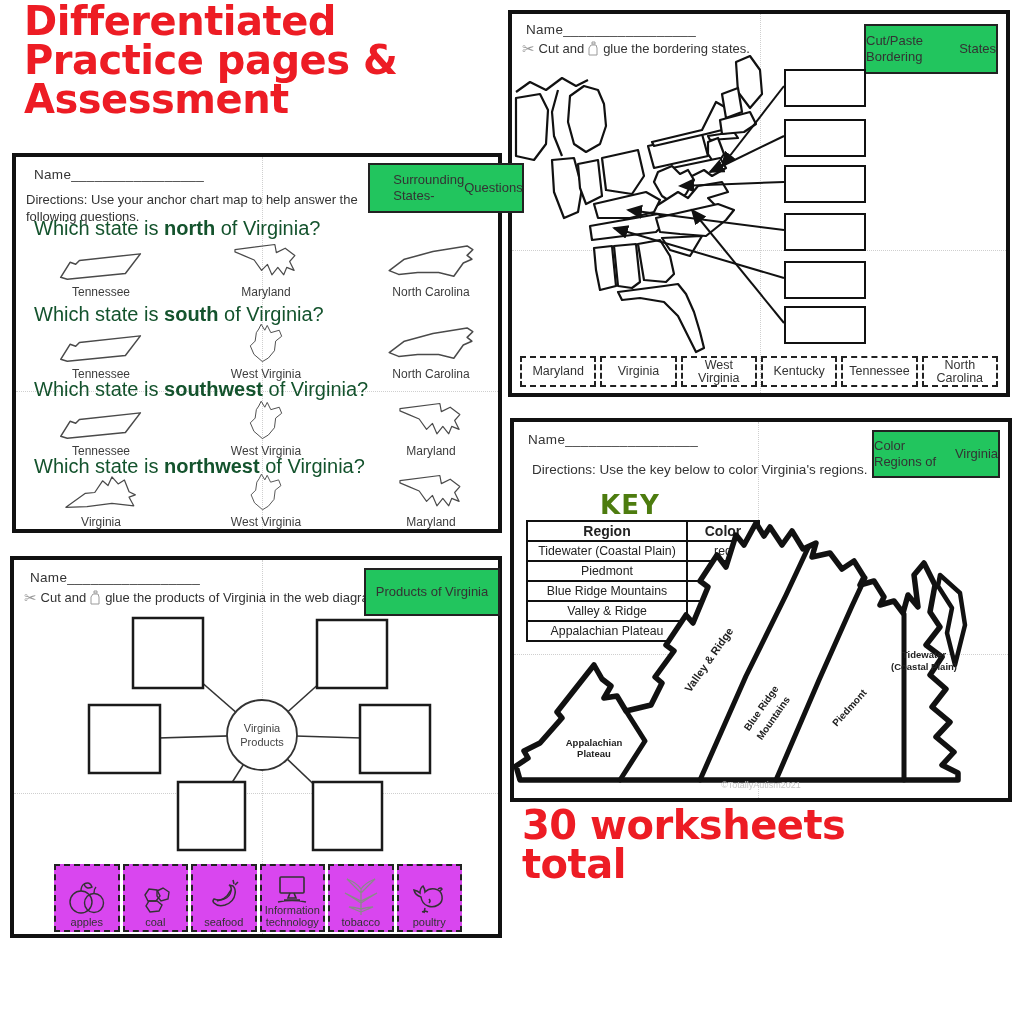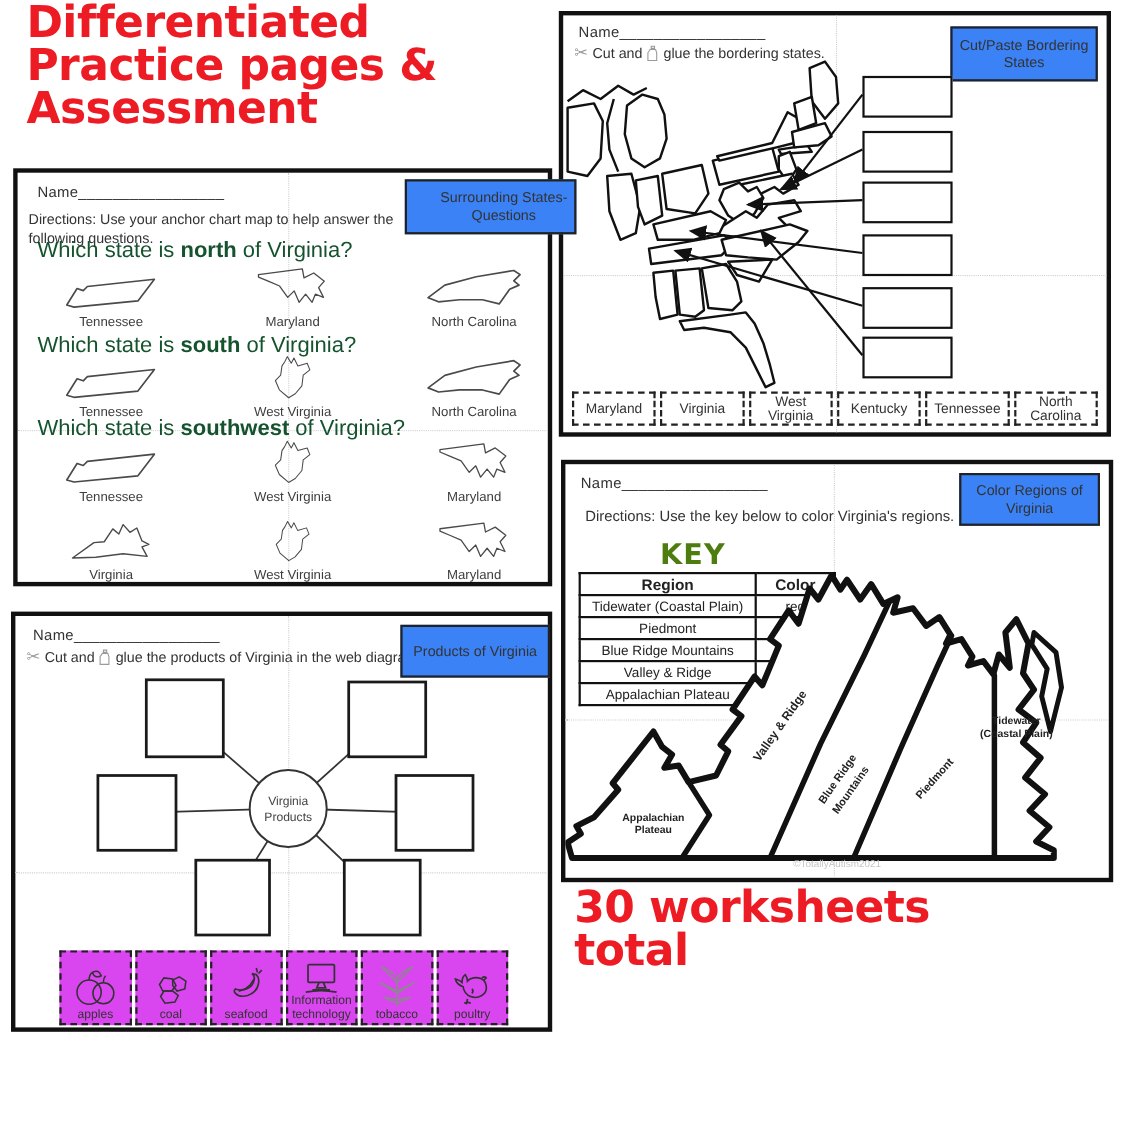--- a/index.html
+++ b/index.html
@@ -6,22 +6,22 @@
   body{width:1024px;height:1024px;background:#ffffff;position:relative;overflow:hidden;
        font-family:"Liberation Sans",sans-serif;color:#333;}
   .panel{position:absolute;background:#fff;border:4px solid #111;box-sizing:border-box;}
   .fold-v{position:absolute;top:0;bottom:0;border-left:1px dotted #cfcfcf;pointer-events:none;}
   .fold-h{position:absolute;left:0;right:0;border-top:1px dotted #cfcfcf;pointer-events:none;}
   .headline{position:absolute;font-family:"DejaVu Sans",sans-serif;font-weight:bold;
             color:#ed1c24;font-size:40px;line-height:39px;letter-spacing:-0.5px;}
   .nameline{position:absolute;font-size:13.5px;color:#333;letter-spacing:.3px;}
   .instr{position:absolute;font-size:13px;color:#333;display:flex;align-items:center;gap:4px;}
   .scis{color:#9a9a9a;font-size:15px;line-height:13px;}
-  .titlebox{position:absolute;border:2px solid #222;background:#3b82f6;display:flex;flex-direction:column;
-            align-items:center;justify-content:center;text-align:center;font-size:13px;line-height:16px;color:#333;}
+  .titlebox{position:absolute;border:2px solid #222;background:#22c55e;display:flex;flex-direction:row;
+            align-items:center;justify-content:center;text-align:left;font-size:13px;line-height:16px;color:#333;}
   .qtext{position:absolute;font-size:20px;color:#14532d;}
   .opt{position:absolute;width:130px;display:flex;flex-direction:column;align-items:center;justify-content:flex-end;}
   .optlabel{font-size:12px;color:#3d3d3d;margin-top:3px;}
   .ansbox{position:absolute;width:78px;height:34px;border:2px solid #111;background:#fff;}
   .wordbank{position:absolute;display:flex;gap:4px;}
   .wb-item{flex:1;border:2px dashed #222;background:#fff;display:flex;align-items:center;justify-content:center;
            text-align:center;font-size:12.5px;line-height:13px;color:#333;}
   .pb-item{flex:1;border:2px dashed #222;background:#d946ef;display:flex;flex-direction:column;align-items:center;
            justify-content:flex-end;padding:2px 1px;}
   .pb-label{font-size:11px;line-height:11.5px;color:#333;text-align:center;}
@@ -203,20 +203,21 @@
       </svg>
     <div class="optlabel">West Virginia</div>
   </div>
   <div class="opt" style="left:350px;top:243px;height:58px;">
     <svg width="68" height="42" viewBox="0 0 92 52">
         <use href="#shape-maryland"></use>
       </svg>
     <div class="optlabel">Maryland</div>
   </div>
 
+  <div class="qtext" style="left:18px;top:298px;"><span>Which state is </span><b>northwest</b><span> of Virginia?</span></div>
   <div class="opt" style="left:20px;top:316px;height:56px;">
     <svg width="92" height="44" viewBox="0 0 96 50">
         <use href="#shape-virginia"></use>
       </svg>
     <div class="optlabel">Virginia</div>
   </div>
   <div class="opt" style="left:185px;top:316px;height:56px;">
     <svg width="52" height="48" viewBox="0 0 72 68">
         <use href="#shape-westvirginia"></use>
       </svg>

